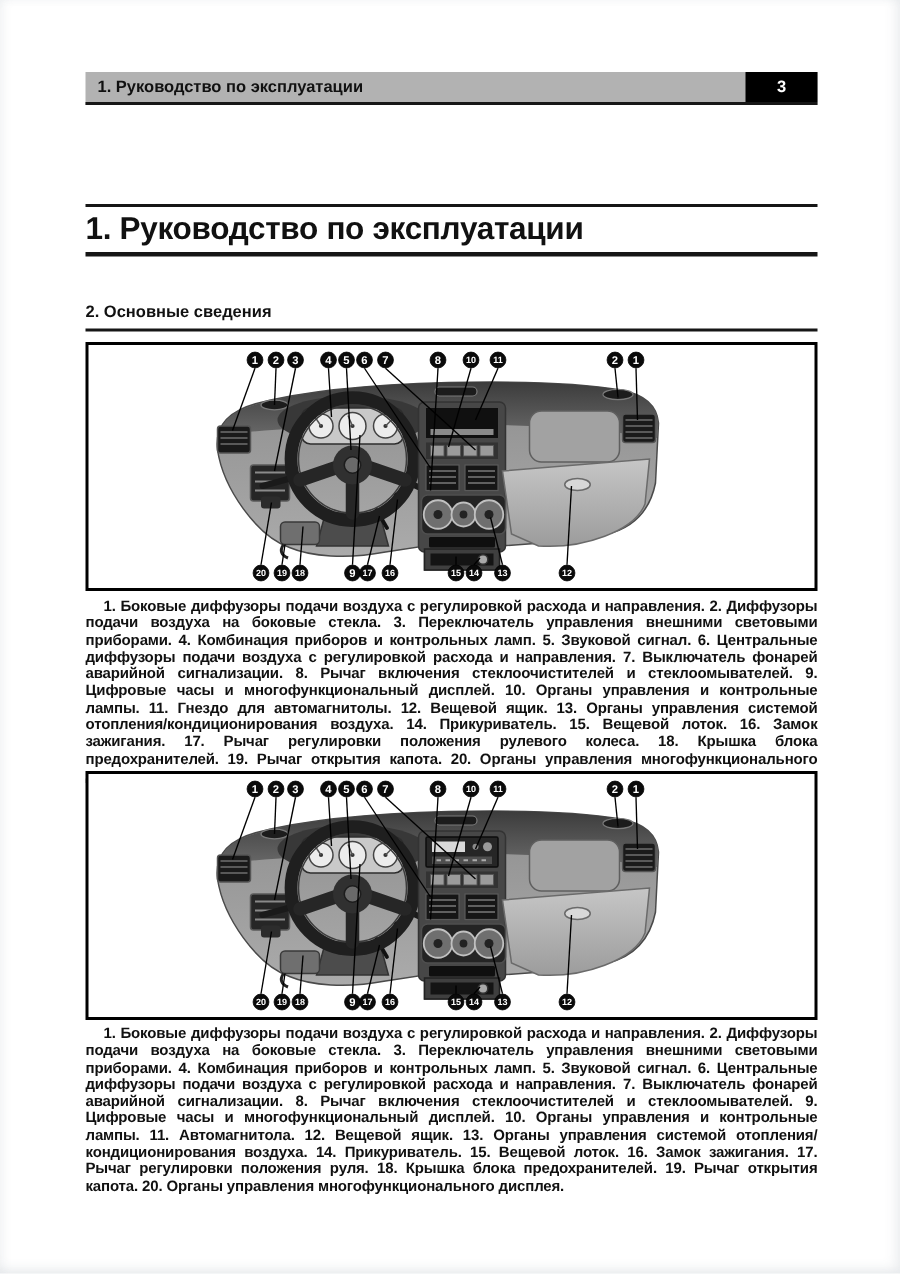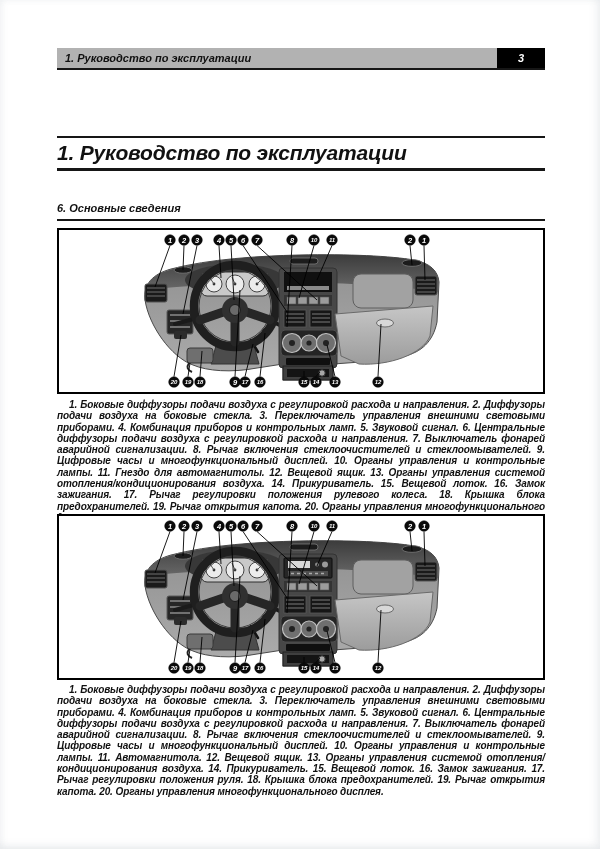--- a/index.html
+++ b/index.html
@@ -4,21 +4,20 @@
 <style>
   html,body{margin:0;padding:0;background:#fff;}
   .page{
     position:relative;
     width:600px;height:849px;
     background:#ffffff;
     overflow:hidden;
     font-family:"Liberation Sans",sans-serif;
     color:#111;
     box-shadow:inset -3px -3px 8px rgba(70,90,110,0.10), inset 3px 0 6px rgba(70,90,110,0.05);
-    font-style:italic;
   }
   
   .header-bar{
     position:absolute;left:57px;top:48px;width:488px;height:20px;
     background:#b2b2b2;border-bottom:2px solid #161616;
     box-sizing:content-box;
   }
   .header-title{
     position:absolute;left:8px;top:0;height:20px;line-height:20px;
     font-size:11px;font-weight:bold;white-space:nowrap;
@@ -69,21 +68,21 @@
 
 <div class="page">
 
   <div class="header-bar">
     <span class="header-title">1. Руководство по эксплуатации</span>
     <span class="page-num">3</span>
   </div>
 
   <h1 class="doc-title">1. Руководство по эксплуатации</h1>
 
-  <h2 class="section-heading">6. Основные сведения</h2>
+  <h2 class="section-heading">2. Основные сведения</h2>
 
   <div class="figure" id="fig1">
       <svg viewBox="0 0 484 162" xmlns="http://www.w3.org/2000/svg">
     <defs>
       <linearGradient id="gPad" x1="0" y1="0" x2="0" y2="1">
         <stop offset="0" stop-color="#3c3c3c"></stop>
             <stop offset="1" stop-color="#6a6a6a"></stop>
       </linearGradient>
       <linearGradient id="gFascia" x1="0" y1="0" x2="0" y2="1">
         <stop offset="0" stop-color="#8f8f8f"></stop>

